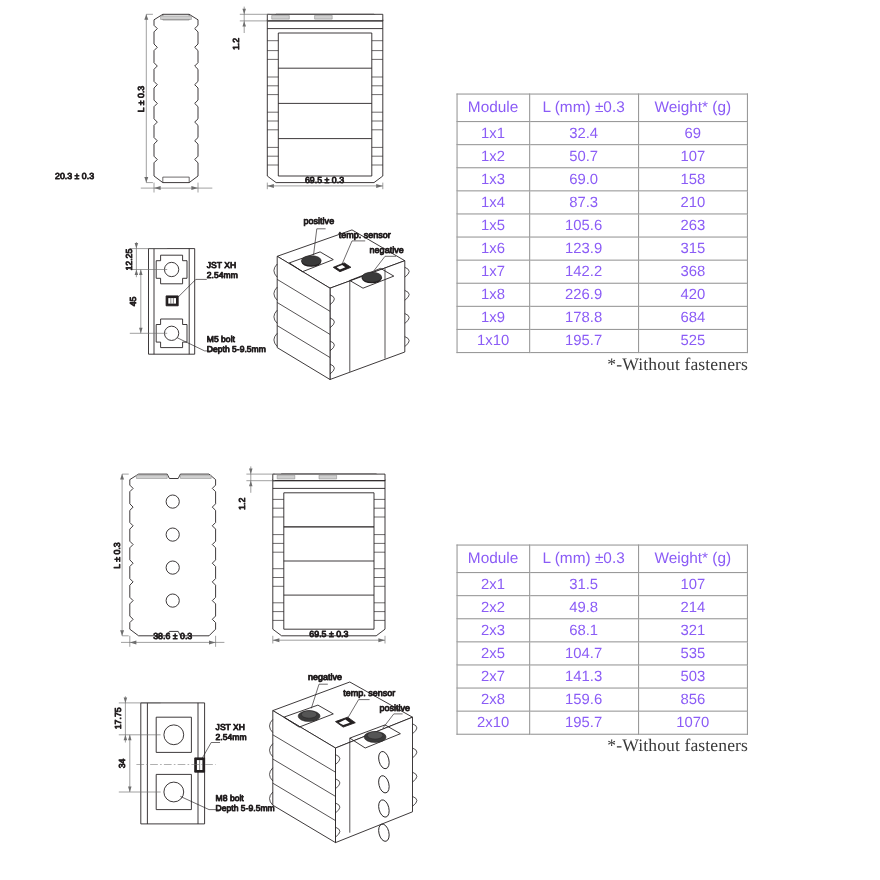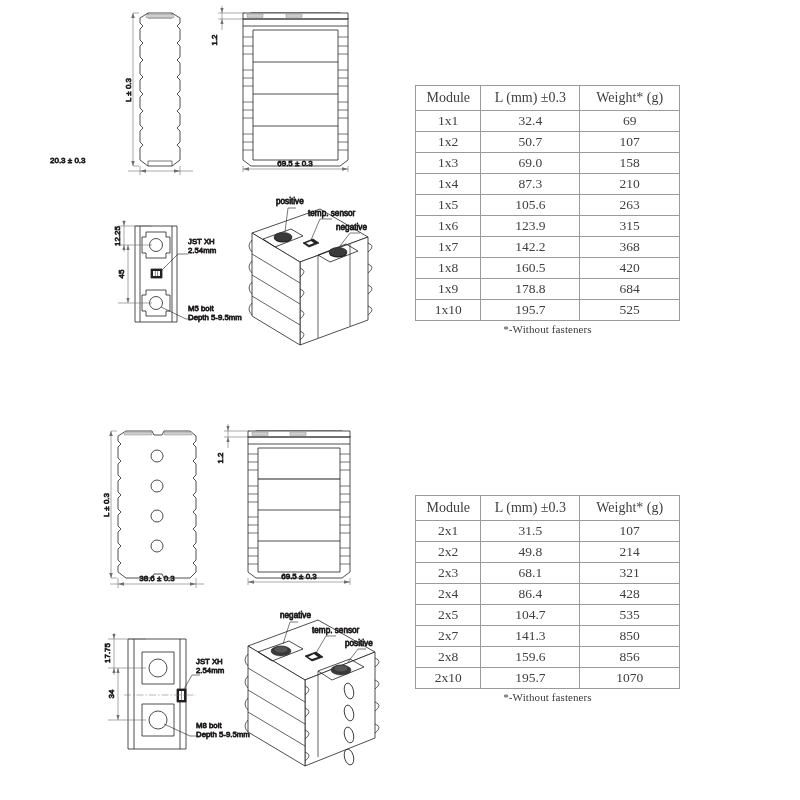--- a/index.html
+++ b/index.html
@@ -49,23 +49,23 @@
   
   .spec-wrap {
     position: absolute;
     left: 5px;
   }
   #table-wrap-1x { top: 85px; }
   #table-wrap-2x { top: 95px; }
 
   table.spec {
     border-collapse: collapse;
-    font-family: Liberation Serif, serif;
+    font-family: Liberation Sans, sans-serif;
     font-size: 13.5px;
-    color: #404040;
+    color: #8b5cf6;
     width: 265px;
     background: #ffffff;
   }
   table.spec th,
   table.spec td {
     border: 1px solid #9a9a9a;
     text-align: center;
     padding: 1px 2px 2px;
     height: 17px;
     line-height: 15px;
@@ -80,23 +80,23 @@
   }
   table.spec th.c-module,
   table.spec td.c-module { width: 68px; }
   table.spec th.c-length,
   table.spec td.c-length { width: 104px; }
   table.spec th.c-weight,
   table.spec td.c-weight { width: 107px; }
 
   .table-note {
     font-family: "Liberation Serif", serif;
-    font-size: 11px;
+    font-size: 16px;
     color: #3a3a3a;
-    text-align: center;
+    text-align: right;
     width: 265px;
     padding-top: 2px;
     letter-spacing: 0.1px;
   }
 
   
   text.dim {
     font-family: "Liberation Sans", sans-serif;
     font-size: 8px;
     fill: #4b4b4b;
@@ -369,21 +369,21 @@
               <td class="c-length">123.9</td>
               <td class="c-weight">315</td>
             </tr>
             <tr>
               <td class="c-module">1x7</td>
               <td class="c-length">142.2</td>
               <td class="c-weight">368</td>
             </tr>
             <tr>
               <td class="c-module">1x8</td>
-              <td class="c-length">160.5</td>
+              <td class="c-length">226.9</td>
               <td class="c-weight">420</td>
             </tr>
             <tr>
               <td class="c-module">1x9</td>
               <td class="c-length">178.8</td>
               <td class="c-weight">684</td>
             </tr>
             <tr>
               <td class="c-module">1x10</td>
               <td class="c-length">195.7</td>
@@ -629,33 +629,28 @@
               <td class="c-module">2x2</td>
               <td class="c-length">49.8</td>
               <td class="c-weight">214</td>
             </tr>
             <tr>
               <td class="c-module">2x3</td>
               <td class="c-length">68.1</td>
               <td class="c-weight">321</td>
             </tr>
             <tr>
-              <td class="c-module">2x4</td>
-              <td class="c-length">86.4</td>
-              <td class="c-weight">428</td>
-            </tr>
-            <tr>
               <td class="c-module">2x5</td>
               <td class="c-length">104.7</td>
               <td class="c-weight">535</td>
             </tr>
             <tr>
               <td class="c-module">2x7</td>
               <td class="c-length">141.3</td>
-              <td class="c-weight">850</td>
+              <td class="c-weight">503</td>
             </tr>
             <tr>
               <td class="c-module">2x8</td>
               <td class="c-length">159.6</td>
               <td class="c-weight">856</td>
             </tr>
             <tr>
               <td class="c-module">2x10</td>
               <td class="c-length">195.7</td>
               <td class="c-weight">1070</td>

